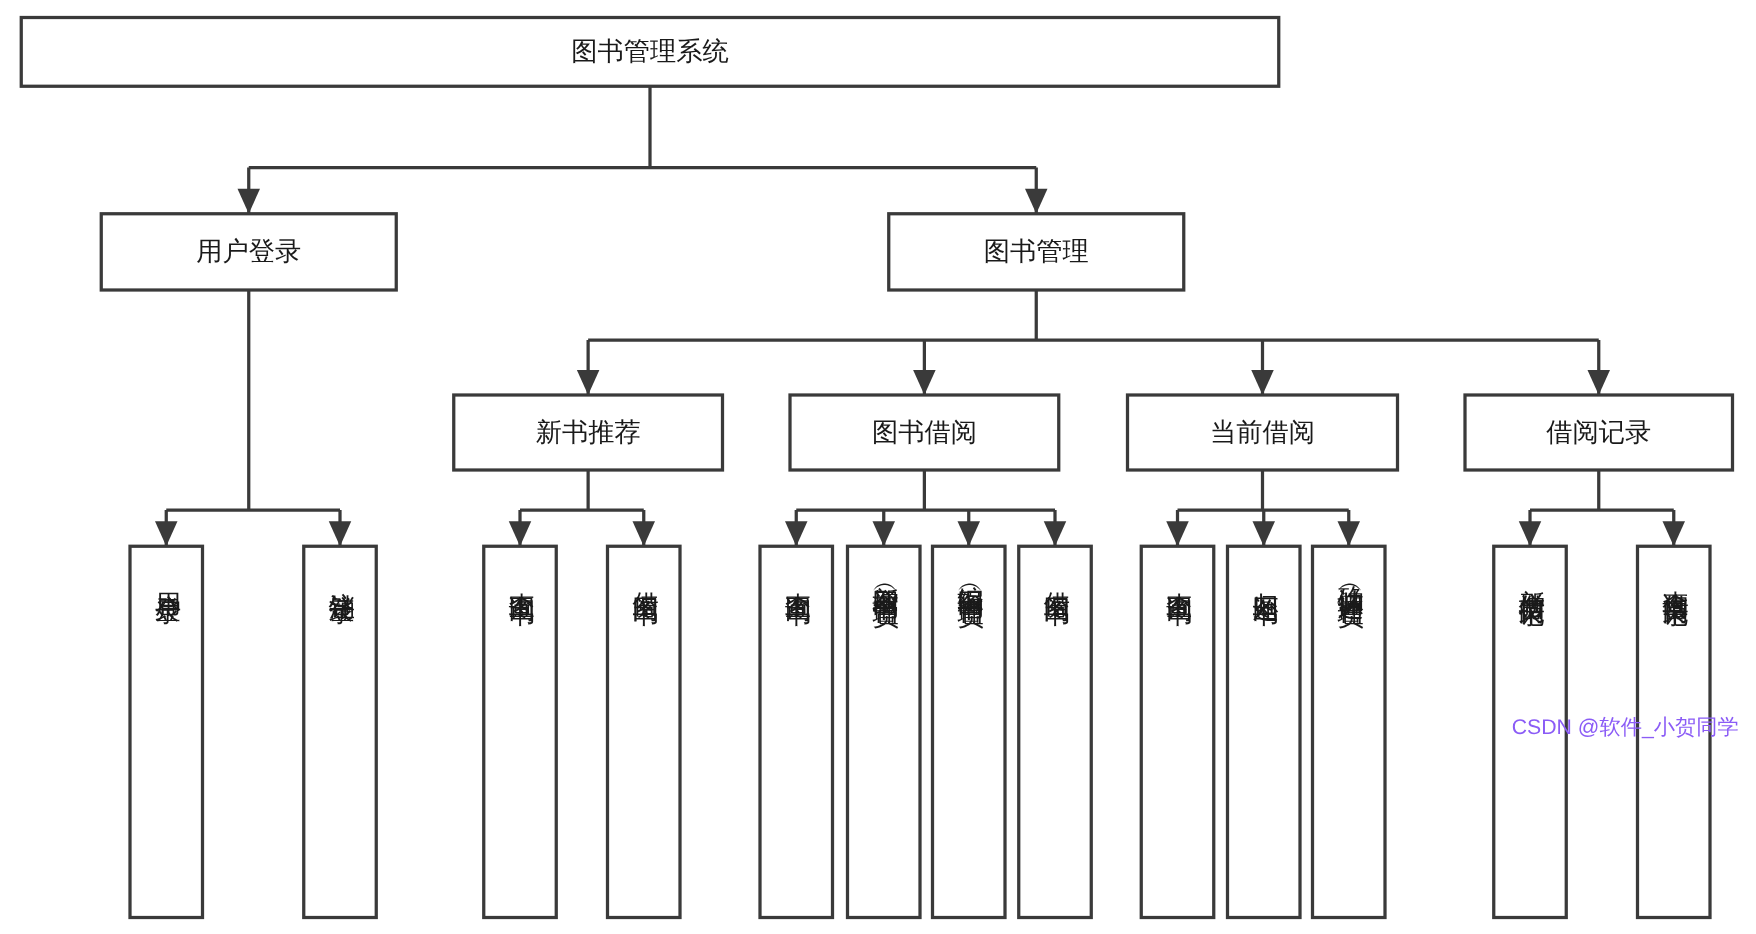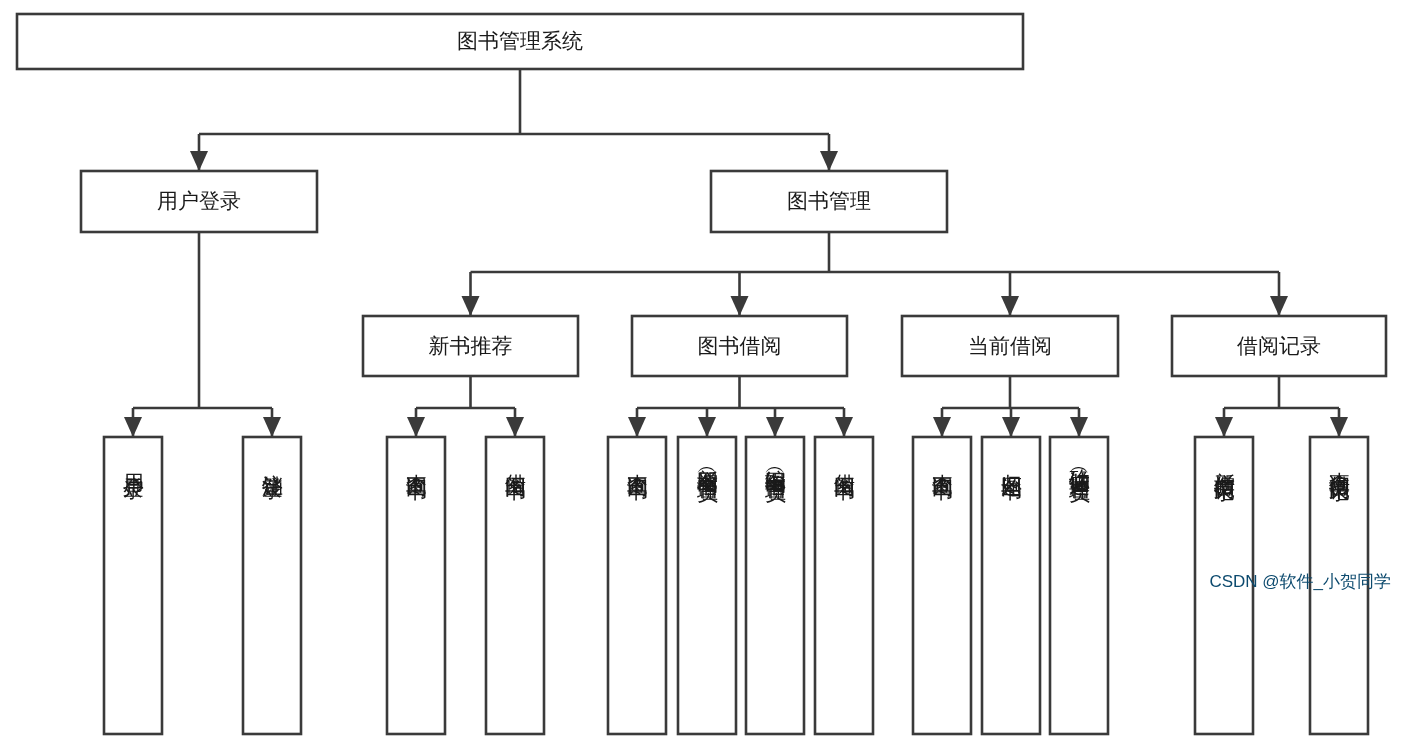--- a/index.html
+++ b/index.html
@@ -57,21 +57,21 @@
     writing-mode: vertical-rl;
     glyph-orientation-vertical: 0;
     letter-spacing: 2px;
   }
   .watermark {
     position: absolute;
     right: 14px;
     bottom: 8px;
     font-family: "Liberation Sans", "DejaVu Sans", sans-serif;
     font-size: 17px;
-    color: #0c4a6e;
+    color: #8b5cf6;
     white-space: nowrap;
     user-select: none;
     margin-left: 12px;
   }
 </style>
 </head>
 <body>
 
 <div id="diagram-root">
   <svg class="diagram-canvas" viewBox="0 0 1405 747">

